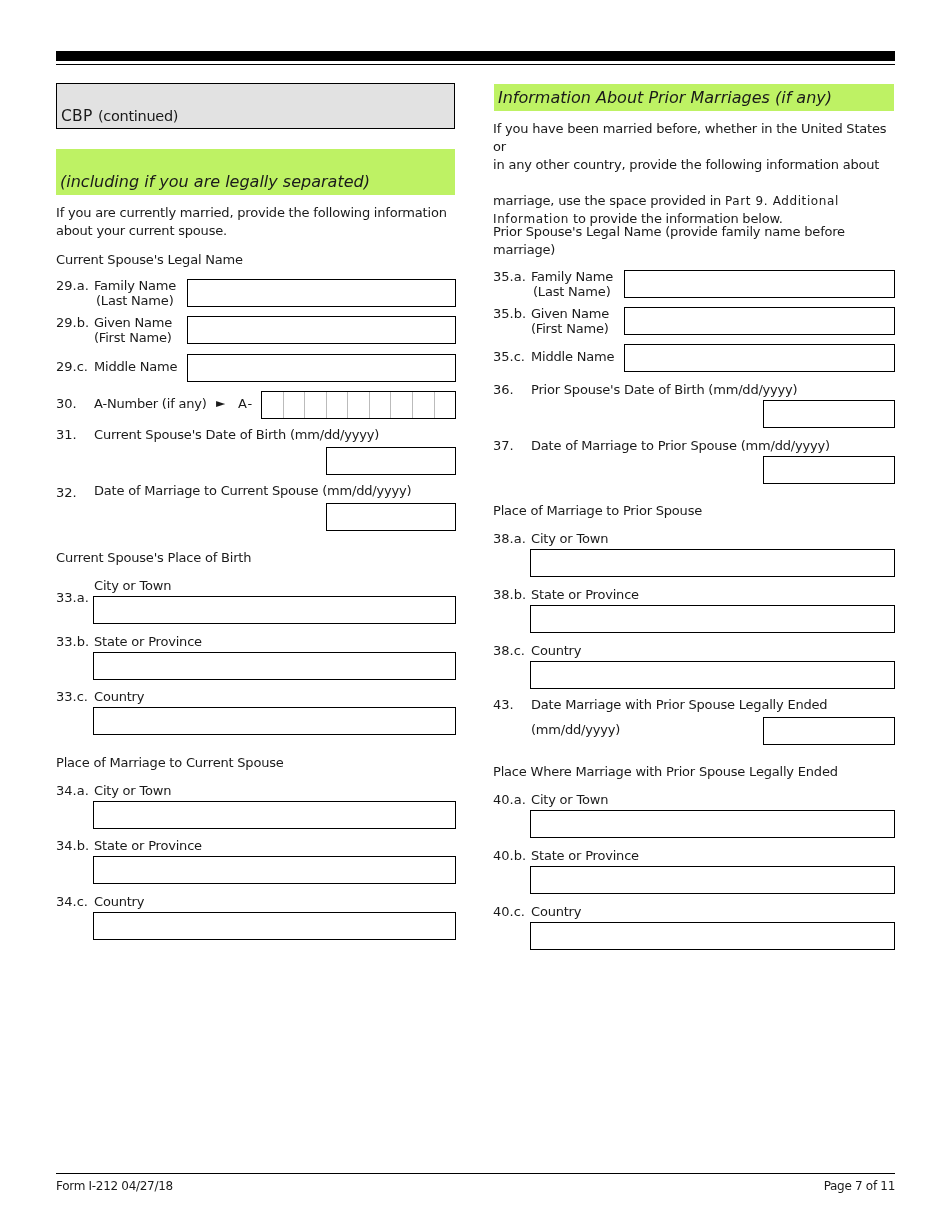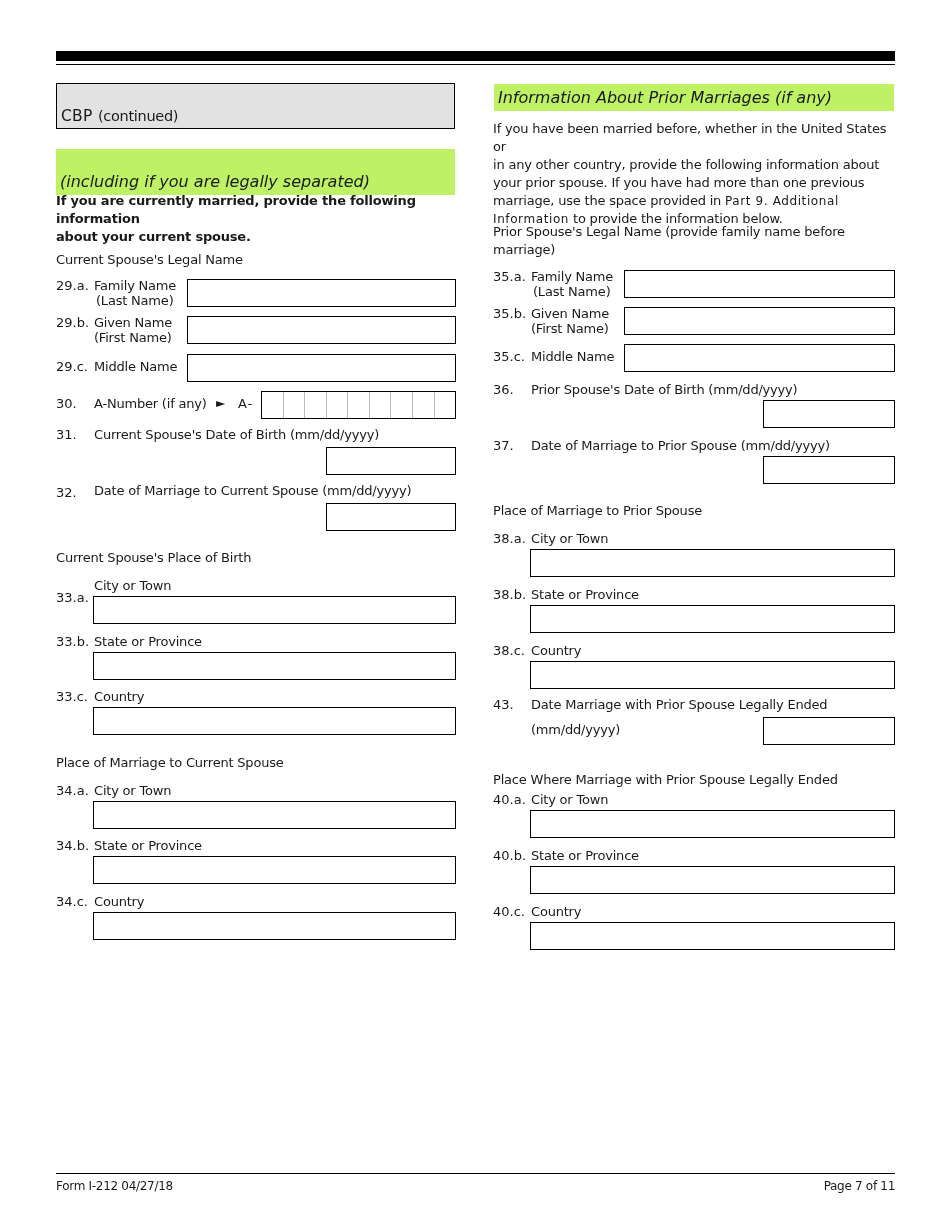--- a/index.html
+++ b/index.html
@@ -30,21 +30,21 @@
   <br>
   <span>CBP</span>
   <span style="font-size:14.5px;letter-spacing:-0.3px;">(continued)</span>
 </div>
 
 <div class="abs sechead" style="left:56px;top:149px;width:399px;height:46px;">
   <br>
   <span>(including if you are legally separated)</span>
 </div>
 
-<div class="abs txt" style="left:56px;top:192px;width:400px;font-weight:bold;">
+<div class="abs txt" style="left:56px;top:204px;width:400px;">
   <span>If you are currently married, provide the following information</span><br>
   <span>about your current spouse.</span>
 </div>
 
 <div class="abs txt" style="left:56px;top:251px;">Current Spouse's Legal Name</div>
 
 <div class="abs num" style="left:56px;top:278px;">29.a.</div>
 <div class="abs lbl" style="left:94px;top:278px;">
   <span>Family Name</span><br>
   <span style="padding-left:2px;">(Last Name)</span>
@@ -112,21 +112,21 @@
 
 <div class="abs num" style="left:56px;top:894px;">34.c.</div>
 <div class="abs lbl" style="left:94px;top:894px;">Country</div>
 <div class="abs box" style="left:93px;top:912px;width:363px;height:28px;"></div>
 
 <div class="abs sechead" style="left:494px;top:84px;width:400px;height:27px;line-height:27px;">Information About Prior Marriages (if any)</div>
 
 <div class="abs txt" style="left:493px;top:120px;width:402px;">
   <span>If you have been married before, whether in the United States or</span><br>
   <span>in any other country, provide the following information about</span><br>
-  <span>your prior spouse.  If you have had more than one previous</span><br>
+  <br>
   <span>marriage, use the space provided in </span><span class="mono">Part 9. Additional</span><br>
   <span class="mono">Information</span><span> to provide the information below.</span>
 </div>
 
 <div class="abs txt" style="left:493px;top:223px;width:402px;">
   <span>Prior Spouse's Legal Name (provide family name before</span><br>
   <span>marriage)</span>
 </div>
 
 <div class="abs num" style="left:493px;top:269px;">35.a.</div>
@@ -167,21 +167,21 @@
 
 <div class="abs num" style="left:493px;top:643px;">38.c.</div>
 <div class="abs lbl" style="left:531px;top:643px;">Country</div>
 <div class="abs box" style="left:530px;top:661px;width:365px;height:28px;"></div>
 
 <div class="abs num" style="left:493px;top:697px;">43.</div>
 <div class="abs lbl" style="left:531px;top:697px;">Date Marriage with Prior Spouse Legally Ended</div>
 <div class="abs lbl" style="left:531px;top:722px;">(mm/dd/yyyy)</div>
 <div class="abs box" style="left:763px;top:717px;width:132px;height:28px;"></div>
 
-<div class="abs txt" style="left:493px;top:763px;margin-top:8px;">Place Where Marriage with Prior Spouse Legally Ended</div>
+<div class="abs txt" style="left:493px;top:763px;">Place Where Marriage with Prior Spouse Legally Ended</div>
 
 <div class="abs num" style="left:493px;top:792px;">40.a.</div>
 <div class="abs lbl" style="left:531px;top:792px;">City or Town</div>
 <div class="abs box" style="left:530px;top:810px;width:365px;height:28px;"></div>
 
 <div class="abs num" style="left:493px;top:848px;">40.b.</div>
 <div class="abs lbl" style="left:531px;top:848px;">State or Province</div>
 <div class="abs box" style="left:530px;top:866px;width:365px;height:28px;"></div>
 
 <div class="abs num" style="left:493px;top:904px;">40.c.</div>

